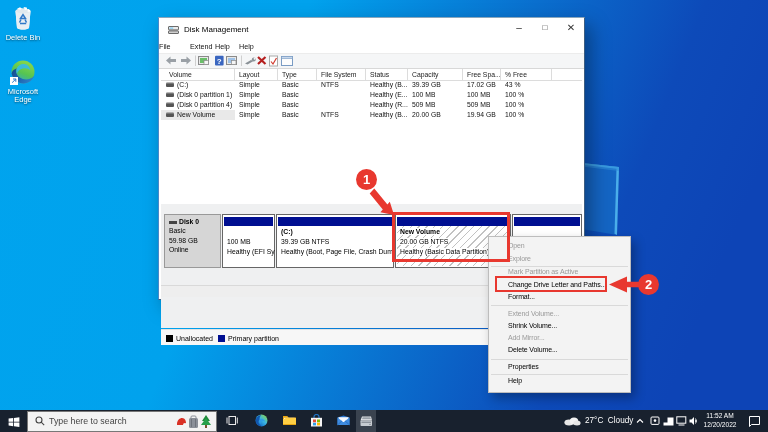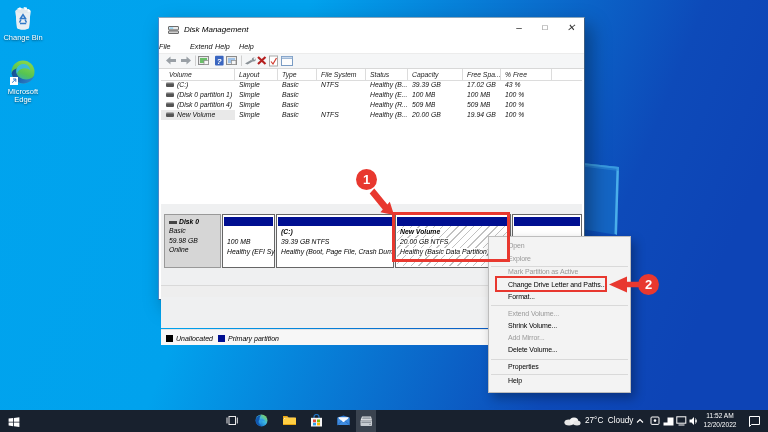--- a/index.html
+++ b/index.html
@@ -8,21 +8,21 @@
   background:linear-gradient(112deg, #00a4ee 0%, #01a2ed 33%, #0a6fce 57%, #0d4ab9 75%, #0d44b6 88%);
 }
 .abs { position:absolute; }
 
 
 .dicon { position:absolute; width:64px; text-align:center; color:#fff; font-size:7.5px; text-shadow:0 1px 2px rgba(0,0,0,.55); }
 .dicon svg { display:block; margin:0 auto; }
 
 
 #win { position:absolute; left:158px; top:17px; width:427px; height:283px;
-  background:#fff; border:1px solid #4a88c8; border-top-color:#8aa6bc; border-right-color:#3d5d80; border-bottom-color:#3d5d80; box-shadow:6px 8px 18px rgba(0,0,0,.35);font-style:italic; }
+  background:#fff; border:1px solid #4a88c8; border-top-color:#8aa6bc; border-right-color:#3d5d80; border-bottom-color:#3d5d80; box-shadow:6px 8px 18px rgba(0,0,0,.35); }
 #titlebar { position:absolute; left:0; top:0; right:0; height:21px; background:#fff; }
 #titlebar .ttl { position:absolute; left:25px; top:7px; font-size:8px; color:#000; }
 .capbtn { position:absolute; top:0; width:26px; height:20px; color:#333; font-size:10px; text-align:center; line-height:20px; }
 #menubar { position:absolute; left:0; top:21px; right:0; height:14px; background:#fff; font-size:7.2px; color:#111; }
 #menubar span { position:absolute; top:3px; }
 #toolbar { position:absolute; left:0; top:35px; right:0; height:16px; background:#f5f6f7; border-top:1px solid #ececec; border-bottom:1px solid #d8d8d8; }
 
 
 #list { position:absolute; left:2px; top:51px; right:2px; height:135px; background:#fff; font-size:6.8px; color:#111; }
 .hdr { position:absolute; top:0; left:0; right:0; height:12px; border-bottom:1px solid #dcdcdc; color:#222; }
@@ -70,21 +70,21 @@
 
 <div class="dicon" style="left:0px; top:6px; width:46px;">
   <svg width="22" height="24" viewBox="0 0 22 24">
     <path d="M3.5 5 C5 3.2 8 2.5 11 2.5 C14 2.5 17 3.2 18.5 5 L17 22 C15.5 23.2 13 23.6 11 23.6 C9 23.6 6.5 23.2 5 22 Z" fill="#f4f7f9"></path>
     <path d="M3.5 5 C5 6.8 8 7.5 11 7.5 C14 7.5 17 6.8 18.5 5 L17 22 C15.5 23.2 13 23.6 11 23.6 C9 23.6 6.5 23.2 5 22 Z" fill="#e8eef3"></path>
     <ellipse cx="11" cy="5" rx="7.5" ry="2.6" fill="#dfe8ee"></ellipse>
     <path d="M5 2.8 l3-1.6 2 1.2 -1.5 1.4 Z M11.5 1 l3.2 0.4 0.6 2 -2.4 0.6 Z M16 3 l2.2 1.2 -0.6 1.8 -2.2-0.6 Z" fill="#fbfdfe"></path>
     <path d="M8.5 12.5 l2.5-3.8 2.5 3.8 Z" fill="none" stroke="#2f78c8" stroke-width="1.5"></path>
     <path d="M7.5 16.5 l1.5-3 M14.5 16.5 l-1.5-3 M8 17.5 h6.2" stroke="#2f78c8" stroke-width="1.5" fill="none"></path>
   </svg>
-  <div style="margin-top:3px;">Change Bin</div>
+  <div style="margin-top:3px;">Delete Bin</div>
 </div>
 
 <div class="dicon" style="left:0px; top:60px; width:46px;">
   <svg width="26" height="26" viewBox="0 0 26 26">
     <defs>
       <linearGradient id="eg1" x1=".7" y1="0" x2=".3" y2="1">
         <stop offset="0" stop-color="#8ed847"></stop>
           <stop offset=".55" stop-color="#55c452"></stop>
           <stop offset="1" stop-color="#2aa5d6"></stop>
       </linearGradient>
@@ -265,20 +265,38 @@
 </svg>
 <div class="numcirc" style="left:638px; top:274px;">2</div>
 
 <div id="taskbar">
   <svg class="tico" style="left:8px; top:6px;" width="12" height="12" viewBox="0 0 12 12">
     <polygon points="0.6,2.6 5.2,2 5.2,5.7 0.6,5.7" fill="#fff"></polygon>
     <polygon points="6,1.9 11.4,1.2 11.4,5.7 6,5.7" fill="#fff"></polygon>
     <polygon points="0.6,6.5 5.2,6.5 5.2,10.2 0.6,9.6" fill="#fff"></polygon>
     <polygon points="6,6.5 11.4,6.5 11.4,11 6,10.3" fill="#fff"></polygon>
   </svg>
+  <div id="search">
+    <svg class="abs" style="left:7px; top:4px;" width="10" height="10" viewBox="0 0 10 10">
+      <circle cx="4" cy="4" r="3" fill="none" stroke="#444" stroke-width="1.1"></circle>
+      <line x1="6.2" y1="6.2" x2="9.2" y2="9.2" stroke="#444" stroke-width="1.1"></line>
+    </svg>
+    <span class="abs" style="left:21px; top:4px; font-size:8.8px;">Type here to search</span>
+    <svg class="abs" style="right:4px; top:1.5px;" width="36" height="15" viewBox="0 0 36 15">
+      <path d="M1 10 C1 6 4 4 6 4 C9 4 10 7 10 9 L10 11 L1 11 Z" fill="#d93025"></path>
+      <ellipse cx="9" cy="10.5" rx="2" ry="1.6" fill="#f5f5f5"></ellipse>
+      <rect x="13" y="4" width="9" height="10" rx="1.5" fill="#8a8f98"></rect>
+      <rect x="15" y="2" width="5" height="3" rx="1" fill="none" stroke="#8a8f98"></rect>
+      <line x1="15.5" y1="5" x2="15.5" y2="13" stroke="#6d727b"></line>
+        <line x1="19.5" y1="5" x2="19.5" y2="13" stroke="#6d727b"></line>
+      <polygon points="30,1 34,7 26,7" fill="#1f8b3b"></polygon>
+      <polygon points="30,4 35,11 25,11" fill="#27a04a"></polygon>
+      <rect x="29" y="11" width="2" height="3" fill="#7a5230"></rect>
+    </svg>
+  </div>
   <svg class="tico" style="left:226px; top:5px;" width="12" height="11" viewBox="0 0 12 11">
     <rect x="3" y="1.5" width="6.5" height="8" fill="none" stroke="#e8e8e8" stroke-width="1"></rect>
     <path d="M1 2.5 v6 M11.3 2.5 v6" stroke="#e8e8e8" stroke-width="1"></path>
   </svg>
   <svg class="tico" style="left:255px; top:4px;" width="13" height="13" viewBox="0 0 25 25">
     <defs>
         <linearGradient id="eg2" x1=".85" y1=".15" x2=".2" y2=".9">
           <stop offset="0" stop-color="#7ad06d"></stop>
           <stop offset=".45" stop-color="#39b4e4"></stop>
           <stop offset="1" stop-color="#1062c4"></stop>

